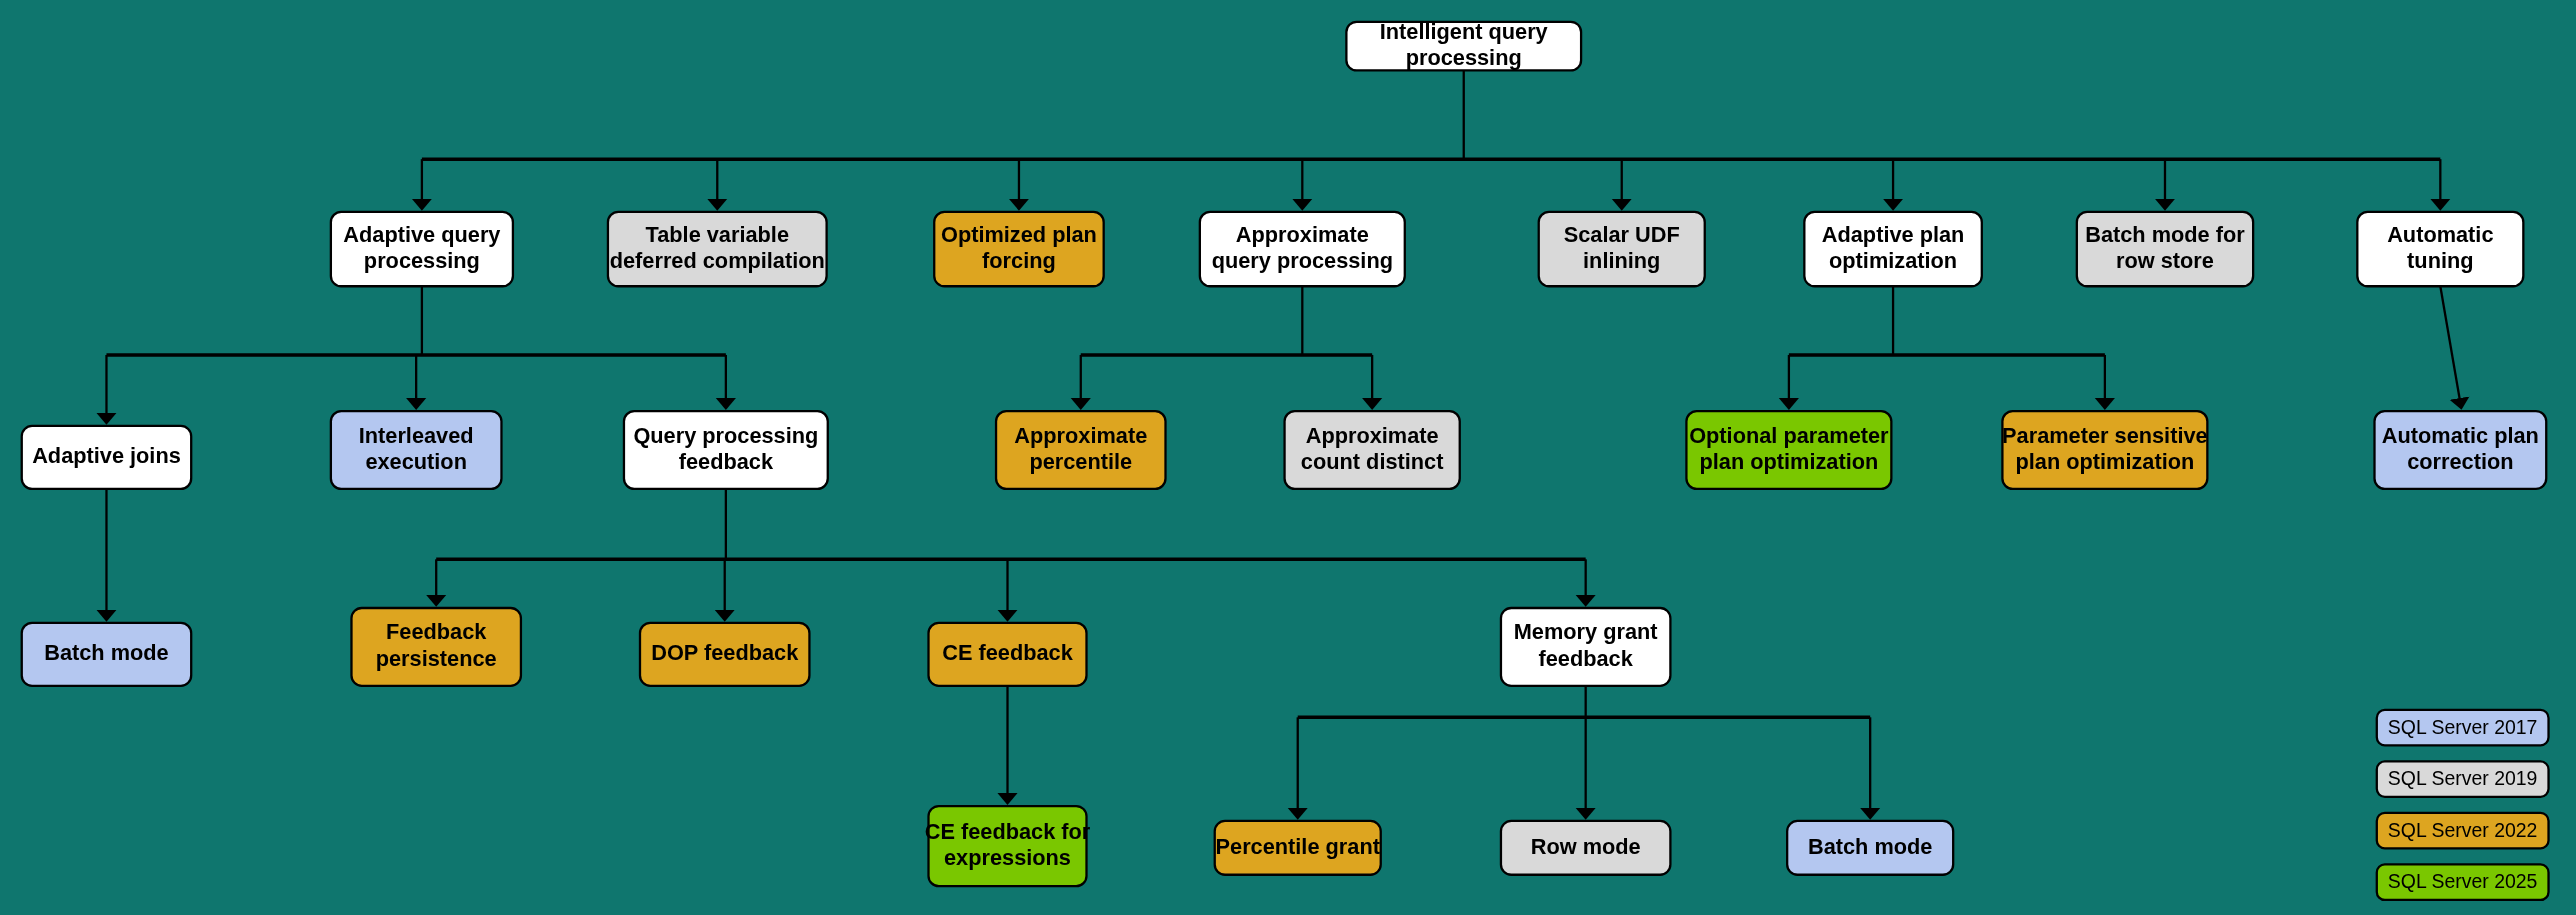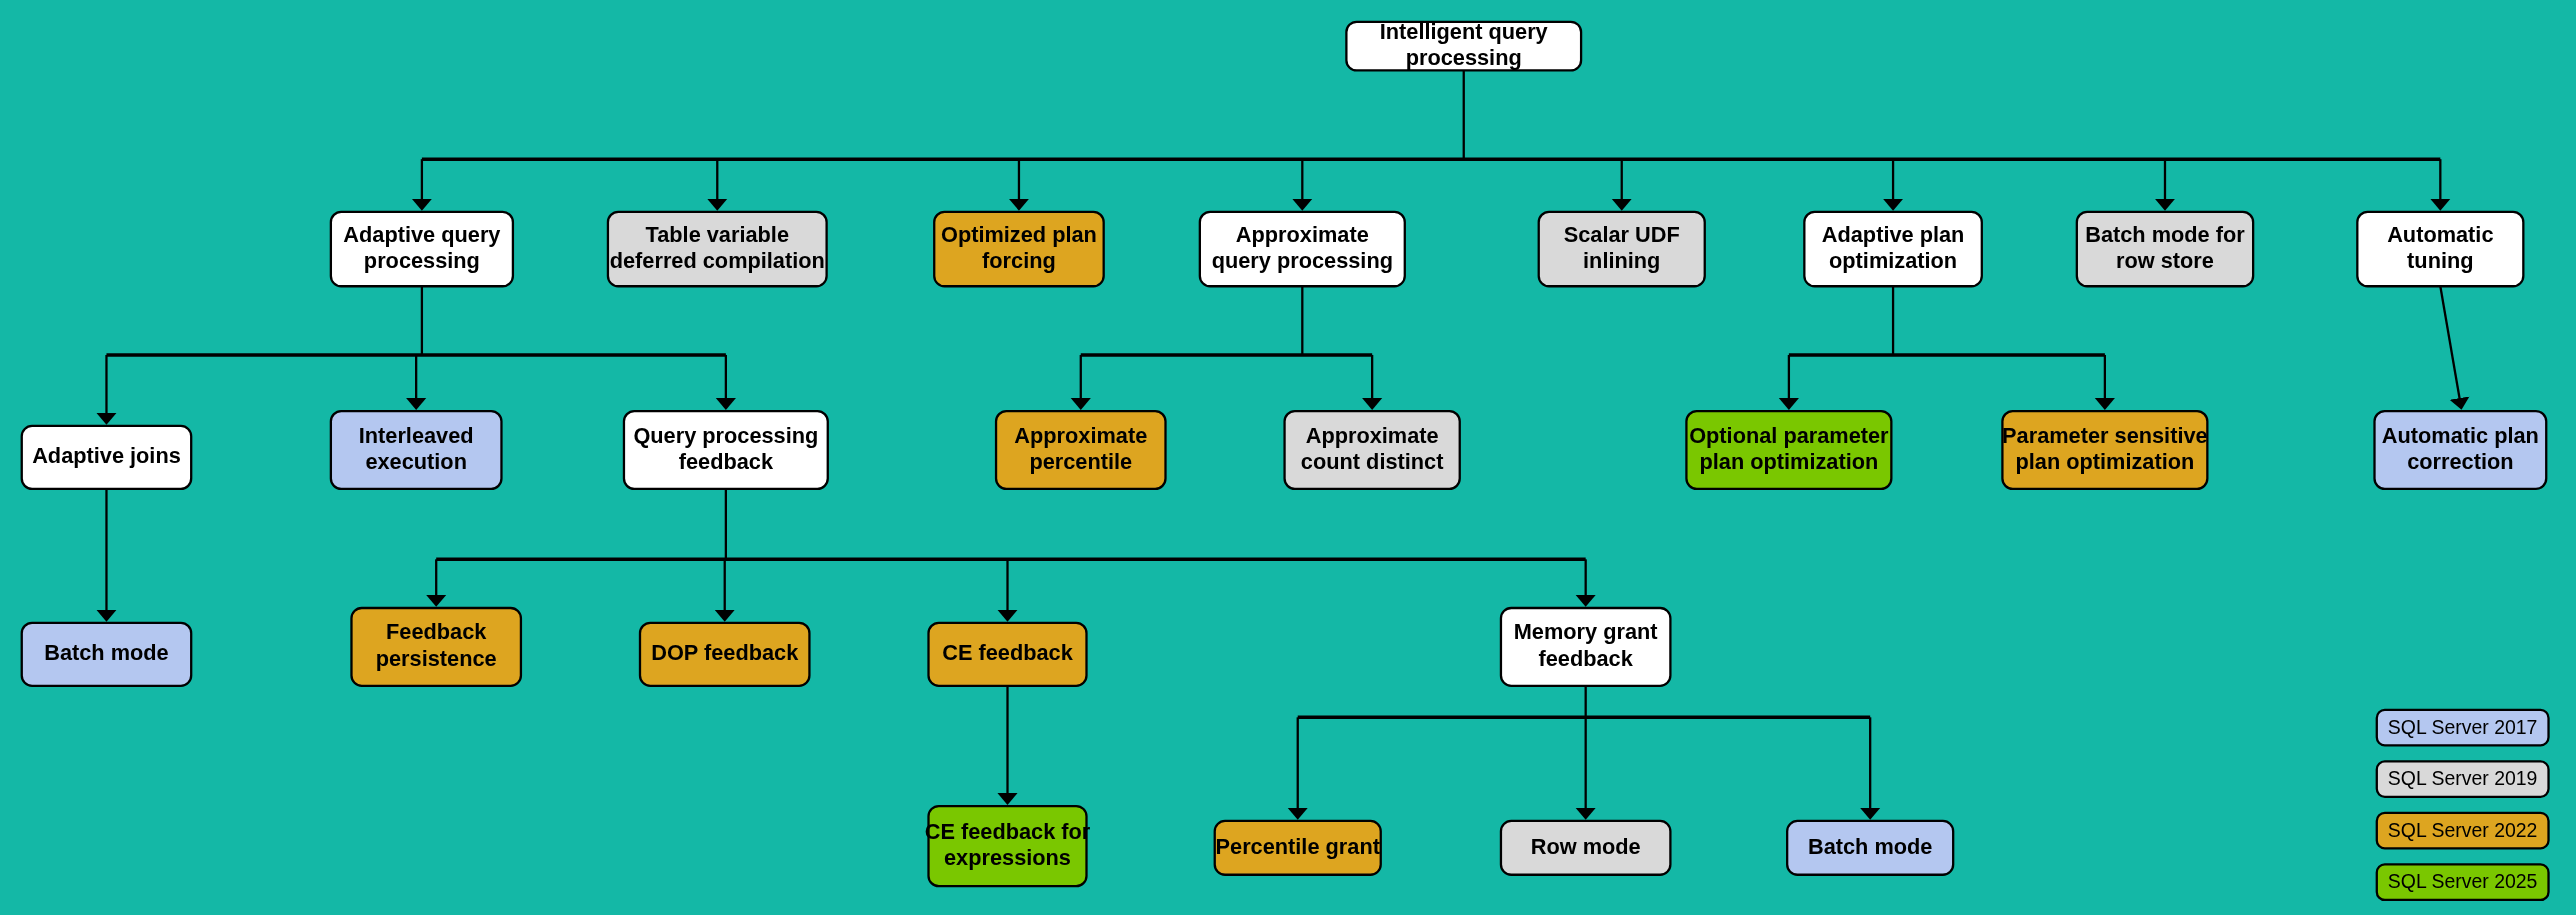--- a/index.html
+++ b/index.html
@@ -10,21 +10,21 @@
   body {
     width: 2576px;
     height: 916px;
     overflow: hidden;
     font-family: "Liberation Sans", sans-serif;
   }
   #diagram-root {
     position: relative;
     width: 2576px;
     height: 916px;
-    background: #14b8a6;
+    background: #0f766e;
   }
   svg.diagram-svg {
     position: absolute;
     top: 0;
     left: 0;
     width: 2576px;
     height: 916px;
     display: block;
   }
   .node-rect {

